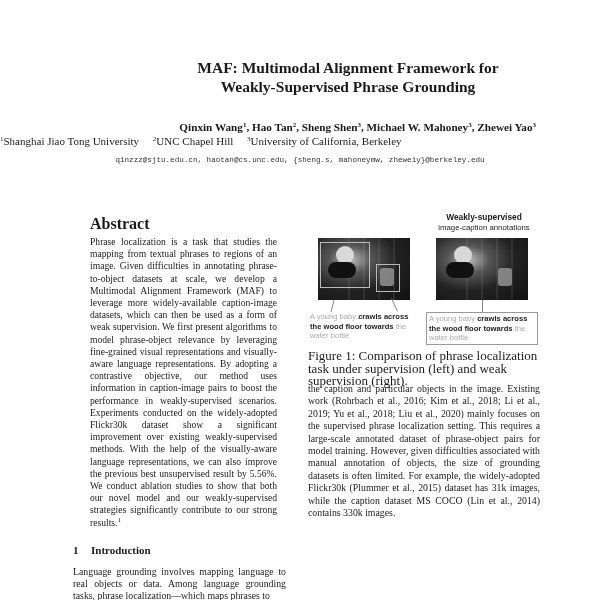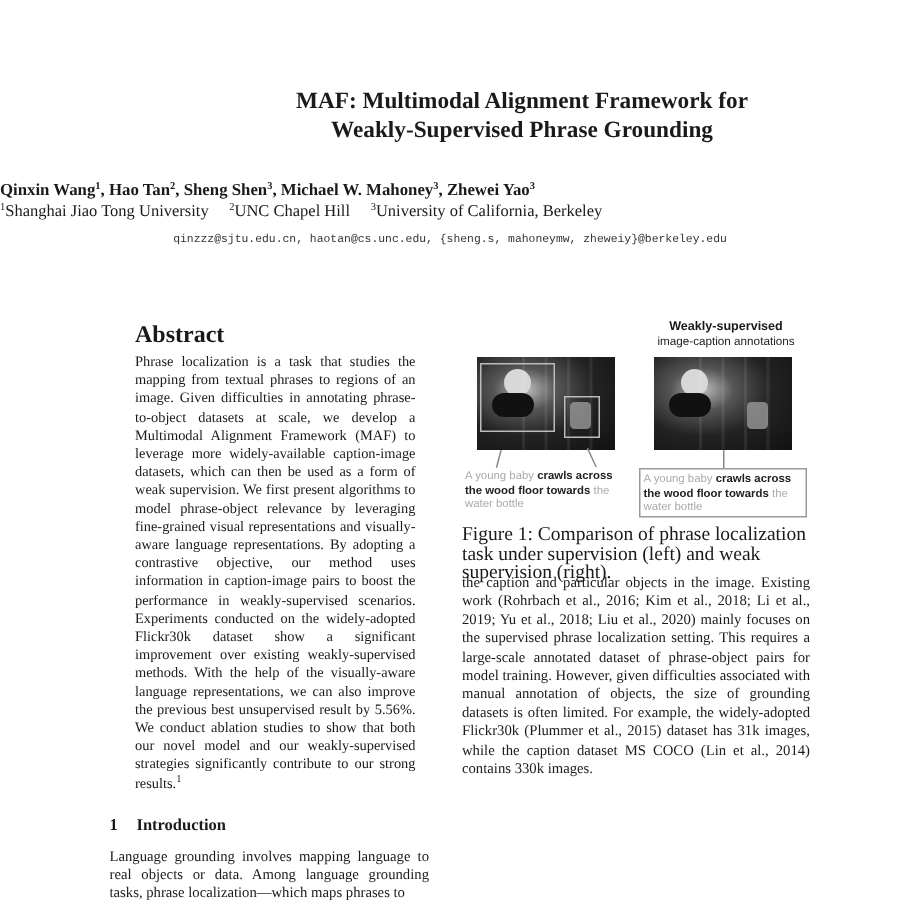--- a/index.html
+++ b/index.html
@@ -1,18 +1,18 @@
 <!DOCTYPE html>
 <html><head>
   <meta charset="utf-8">
   <style>
     html, body { margin: 0; padding: 0; background: #ffffff; }
     body { width: 600px; height: 600px; position: relative; overflow: hidden; color: #1a1a1a; font-family: "Liberation Serif", serif; }
     .title { position: absolute; left: 0; width: 600px; top: 58px; text-align: center; font-weight: bold; font-size: 15.5px; line-height: 19px; padding-left: 48px; }
-    .authors { position: absolute; left: 0; width: 536px; top: 120px; text-align: left; font-weight: bold; font-size: 11.2px; line-height: 14px; }
+    .authors { position: absolute; left: 0; width: 536px; top: 120px; text-align: right; font-weight: bold; font-size: 11.2px; line-height: 14px; }
     .affils { position: absolute; left: 0; width: 600px; top: 134px; text-align: left; font-size: 11px; line-height: 14px; }
     .emails { position: absolute; left: 0; width: 600px; top: 155px; text-align: center; font-family: "Liberation Mono", monospace; font-size: 7.6px; line-height: 10px; color: #333; }
     sup { font-size: 7px; vertical-align: 4px; line-height: 0; }
     .abs-head { position: absolute; left: 90px; width: 200px; top: 215px; text-align: left; font-weight: bold; font-size: 16px; }
     .abs-body { position: absolute; left: 90px; width: 187px; top: 236px; font-size: 9.6px; line-height: 12.2px; text-align: justify; hyphens: manual; }
     .sec-head { position: absolute; left: 73px; top: 544px; font-weight: bold; font-size: 11px; }
     .sec-head .num { display: inline-block; width: 18px; }
     .intro-body { position: absolute; left: 73px; width: 213px; top: 566px; font-size: 9.8px; line-height: 12.2px; text-align: justify; }
     .figure { position: absolute; left: 308px; top: 212px; width: 232px; height: 130px; font-family: "Liberation Sans", sans-serif; }
     .fig-col { position: absolute; top: 0; width: 112px; text-align: center; }

